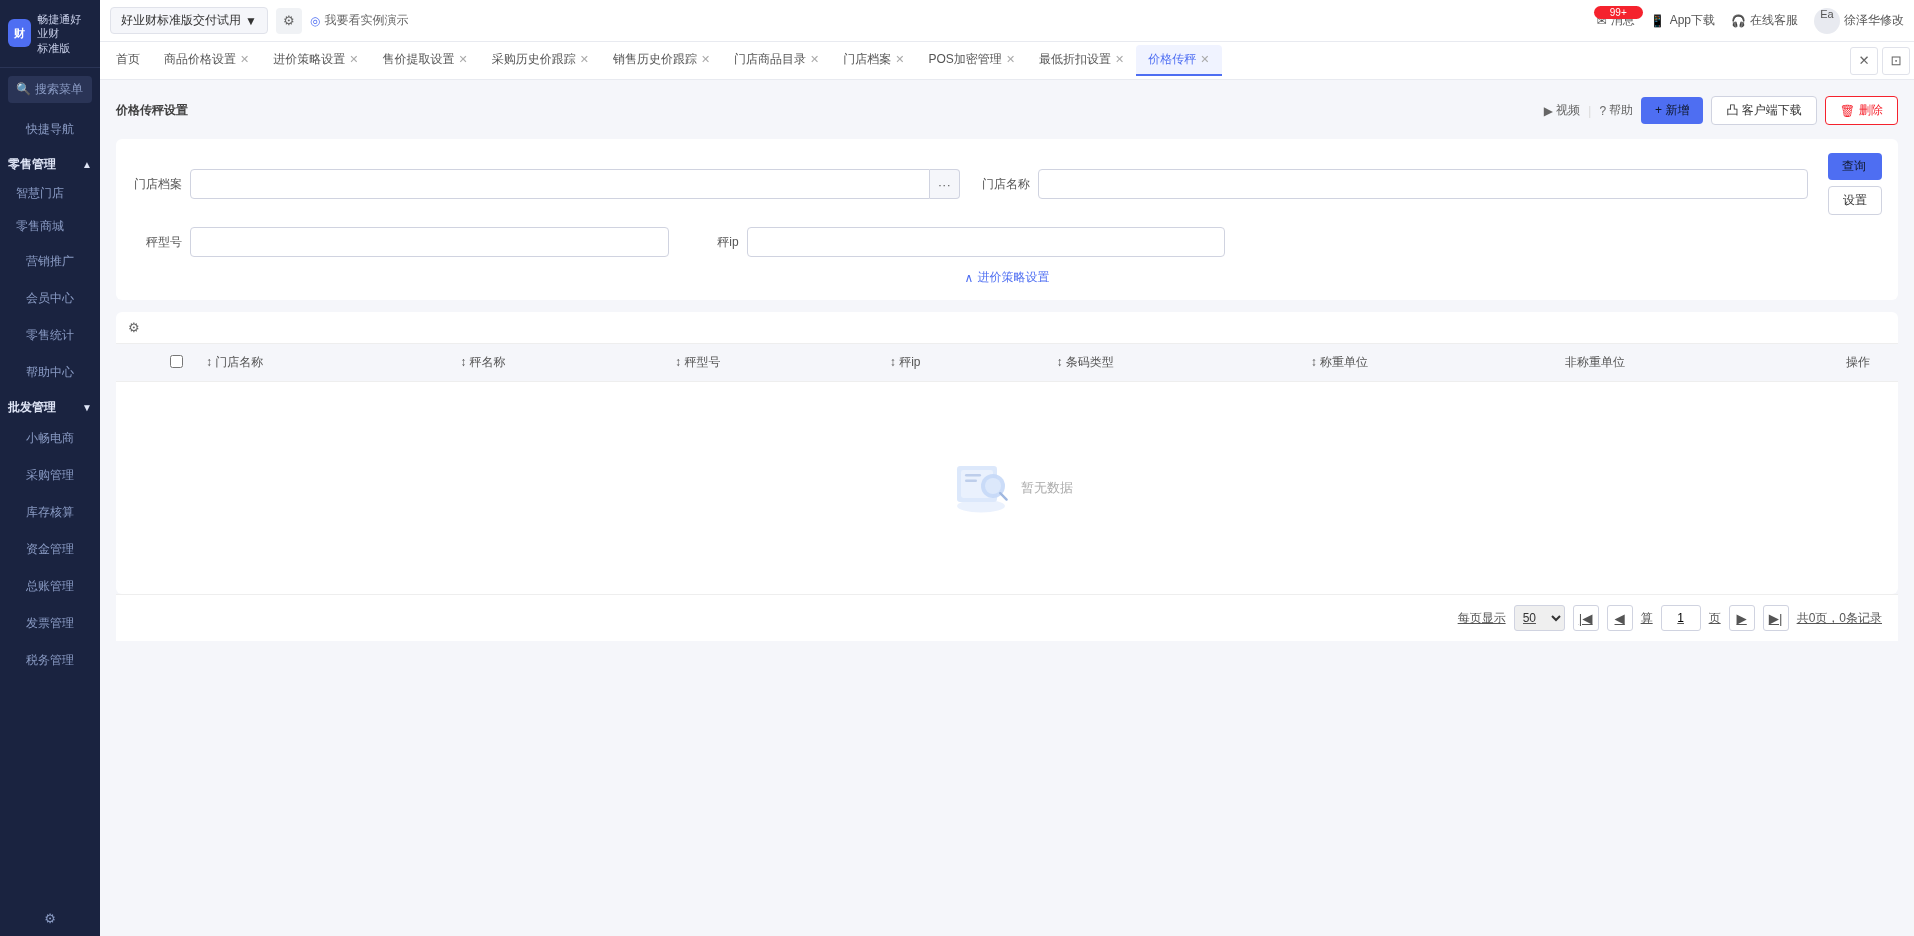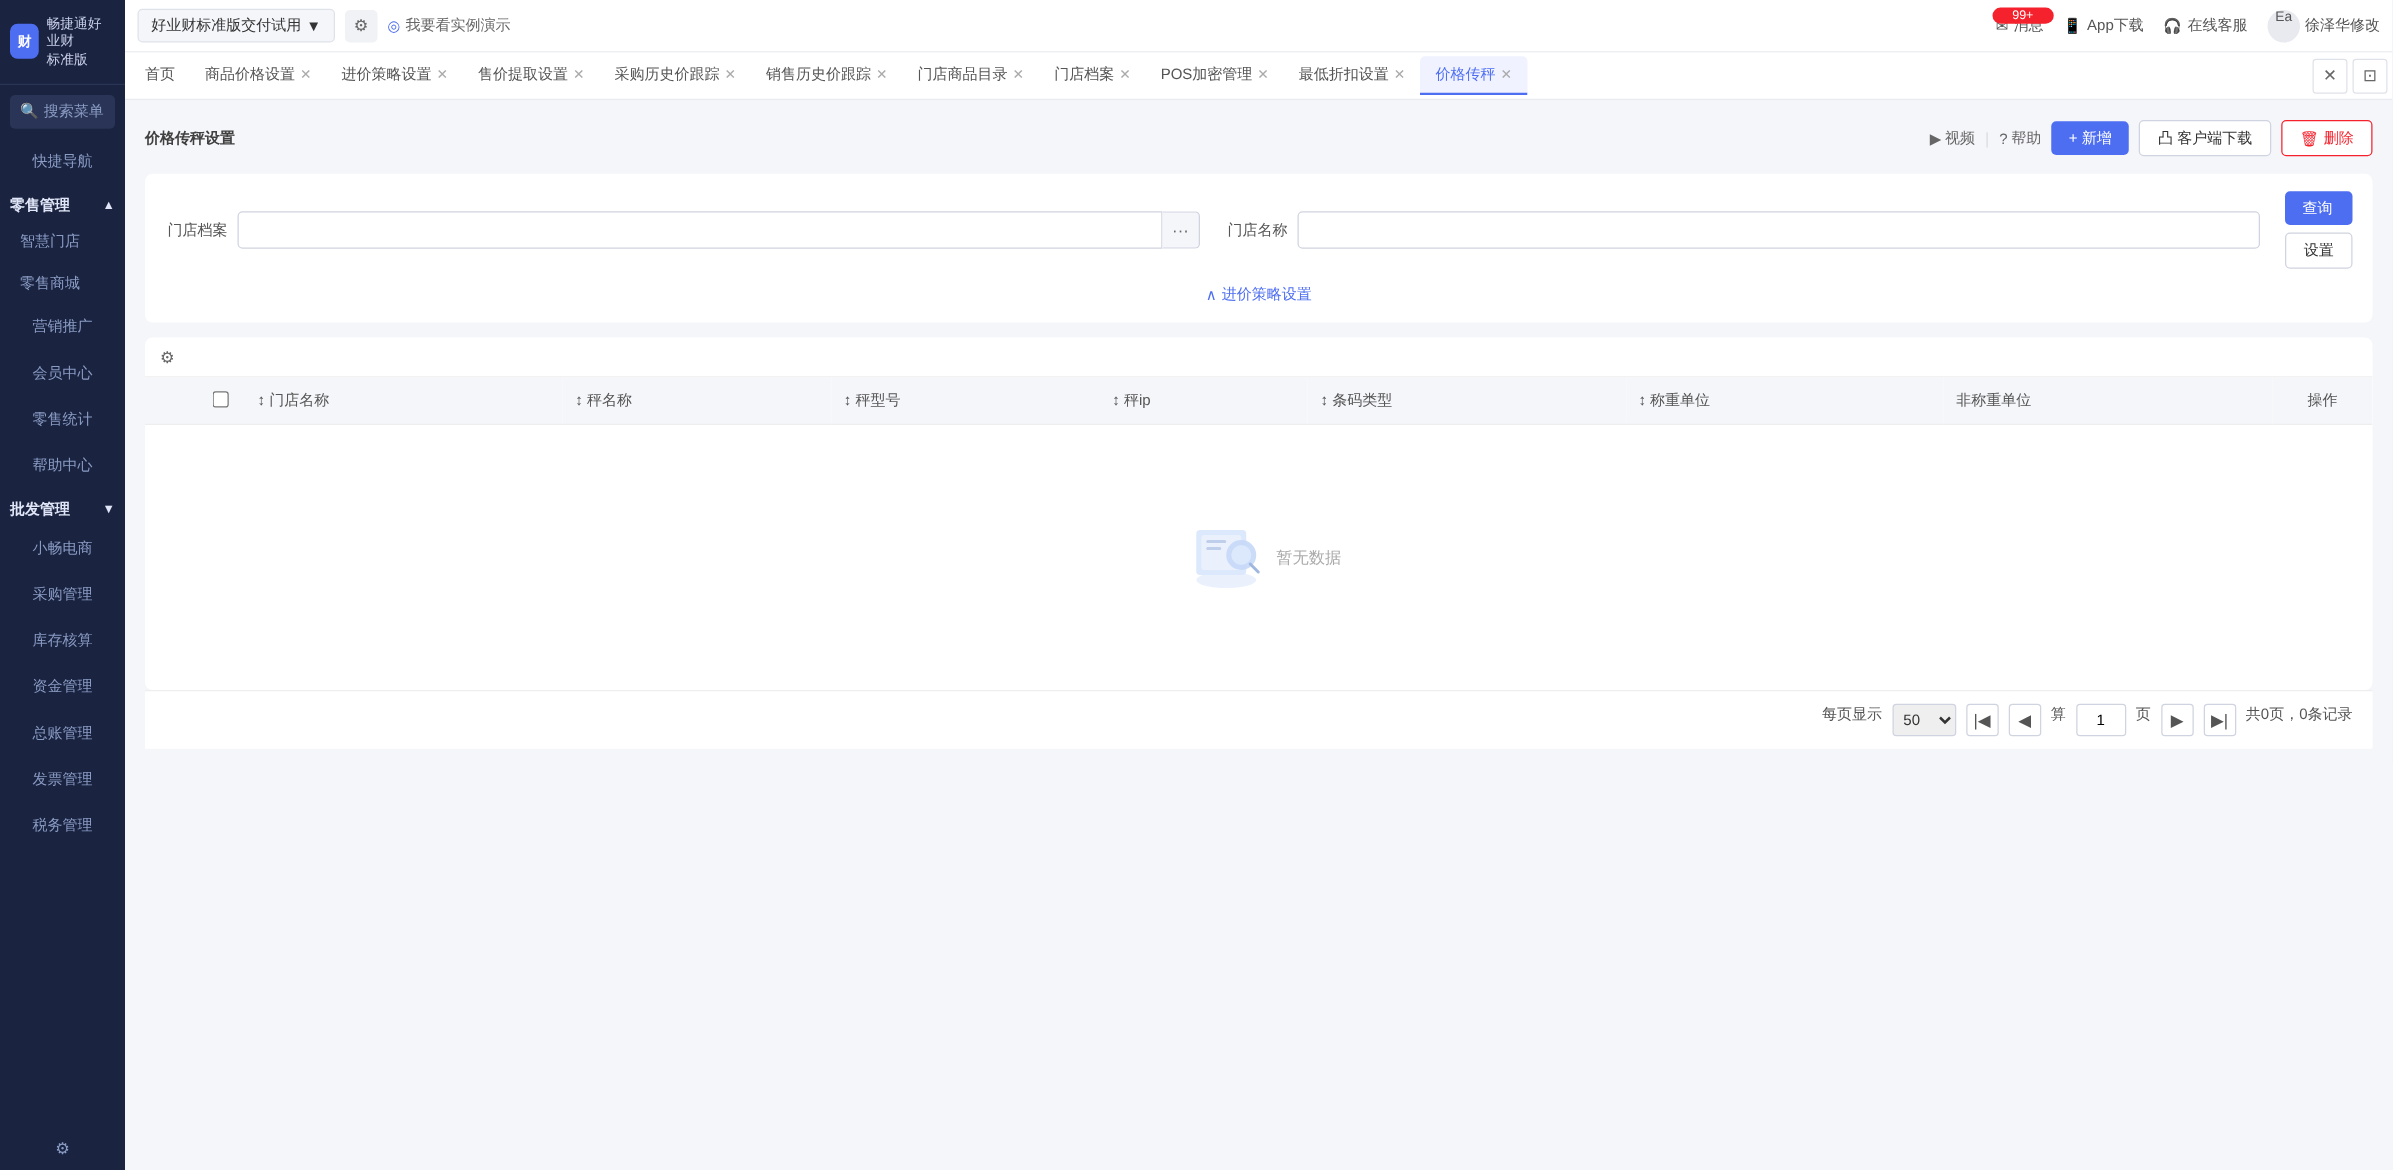--- a/index.html
+++ b/index.html
@@ -171,21 +171,21 @@
       display: flex; align-items: center; gap: 8px;
     }
     .page-actions .help-link {
       color: #666; font-size: 12px; cursor: pointer; display: flex; align-items: center; gap: 3px;
     }
     .page-actions .sep { color: #ddd; }
     .btn {
       padding: 5px 14px; border-radius: 4px; border: none; cursor: pointer;
       font-size: 12px; display: flex; align-items: center; gap: 4px;
     }
-    .btn-primary { background: #4e6ef2; color: #ffffff; text-align: center; }
+    .btn-primary { background: #4e6ef2; color: #0f172a; text-align: center; }
     .btn-default { background: #fff; color: #333; border: 1px solid #d0d3e0; }
     .btn-danger { background: #fff; color: #f5222d; border: 1px solid #f5222d; }
 
     
     .search-form {
       background: #fff;
       border-radius: 6px;
       padding: 14px 16px;
       margin-bottom: 12px;
     }
@@ -246,23 +246,23 @@
       display: flex; flex-direction: row; align-items: center; justify-content: center;
       padding: 60px 20px;
     }
     .empty-icon {
       width: 80px; height: 80px; margin-bottom: 12px;
     }
     .empty-text { color: #aaa; font-size: 13px; }
 
     
     .pagination {
-      display: flex; align-items: flex-start; justify-content: flex-end;
+      display: flex; align-items: center; justify-content: flex-end;
       padding: 10px 16px; gap: 8px; background: #fff;
-      border-top: 1px solid #eee; font-size: 12px; color: #555;
+      border-top: 1px solid #eee; font-size: 12px; color: #555; text-decoration: underline;
     }
     .pagination-select {
       height: 26px; border: 1px solid #d0d3e0; border-radius: 3px;
       padding: 0 4px; font-size: 12px; color: #333;
     }
     .page-btn {
       width: 26px; height: 26px; border: 1px solid #d0d3e0; background: #fff;
       border-radius: 3px; cursor: pointer; display: flex; align-items: center; justify-content: center;
       color: #555;
     }
@@ -451,20 +451,32 @@
           <input type="text" class="form-input" style="">
         </div>
         <div style="display:flex; flex-direction:column; gap:6px;">
           <button class="btn btn-primary">
             <span>查询</span>
           </button>
           <button class="btn btn-default">
             <span>设置</span>
           </button>
         </div>
+      </div>
+      <div class="form-row">
+        <div class="form-field">
+          <label class="form-label">秤型号</label>
+          <input type="text" class="form-input" style="">
+        </div>
+        <div class="form-field">
+          <label class="form-label">秤ip</label>
+          <input type="text" class="form-input" style="">
+        </div>
+        <div class="form-field"></div>
+        <div style="width:80px;"></div>
       </div>
       <div class="collapse-bar">
         <button class="collapse-btn">
           <span>∧</span>
           <span>进价策略设置</span>
         </button>
       </div>
     </div>
 
     <div class="table-container">

